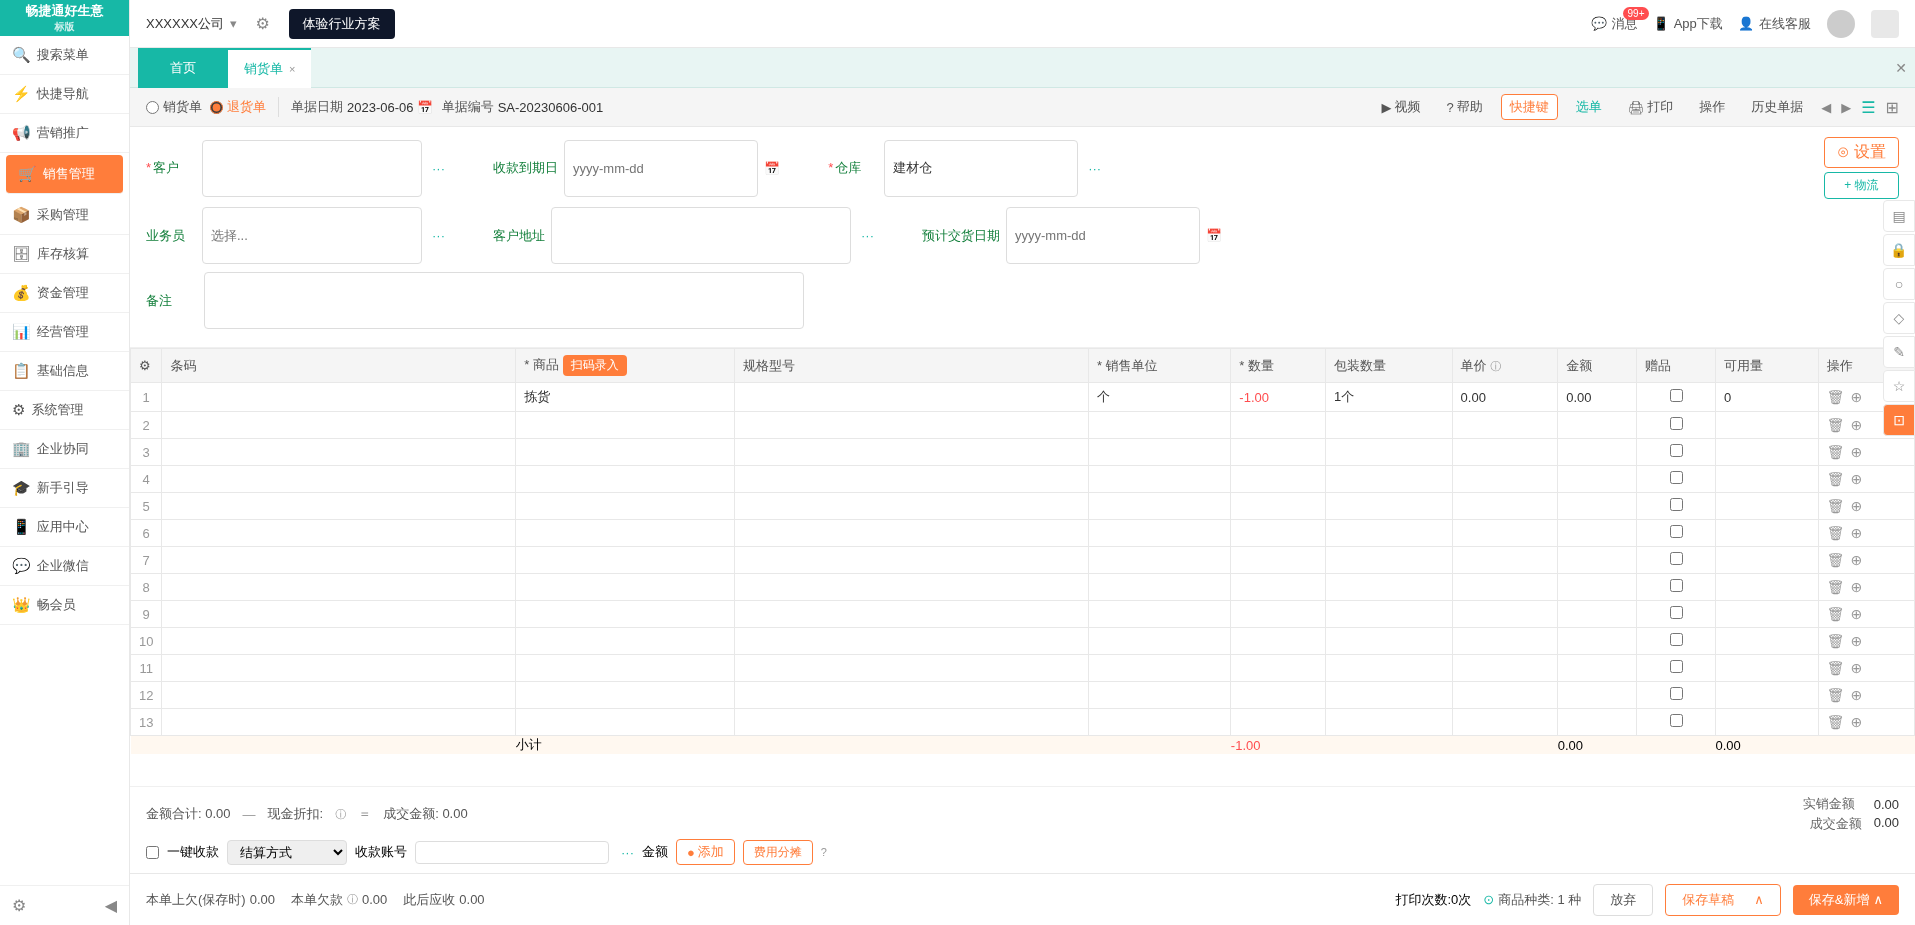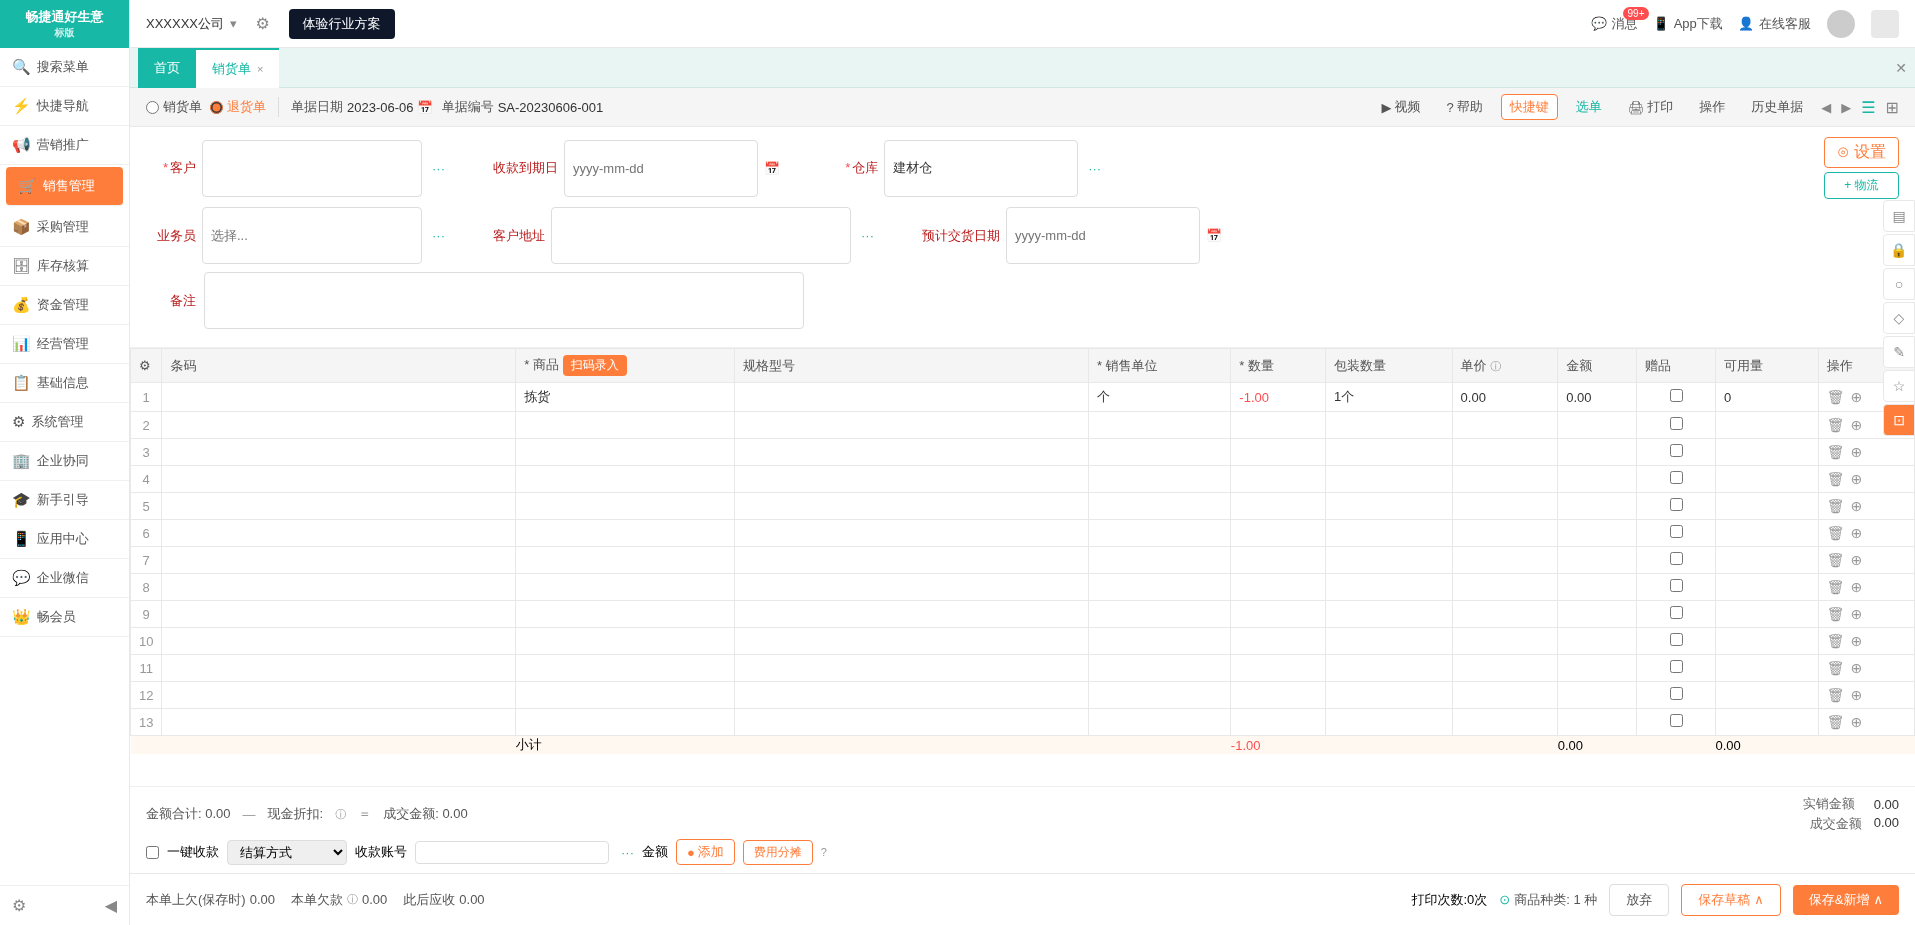--- a/index.html
+++ b/index.html
@@ -1,20 +1,20 @@
 <!DOCTYPE html>
 <html><head>
   <meta charset="utf-8">
   <style>
     * { box-sizing: border-box; margin: 0; padding: 0; font-family: 'Microsoft YaHei', Arial, sans-serif; font-size: 13px; }
     body { background: #f5f5f5; width: 1915px; height: 925px; overflow: hidden; display: flex; }
 
     
     .sidebar { width: 130px; background: #fff; border-right: 1px solid #e8e8e8; display: flex; flex-direction: column; height: 925px; }
-    .sidebar-logo { background: #17b8a6; height: 48px; display: flex; align-items: center; justify-content: center; color: #fff; font-size: 14px; font-weight: bold; padding: 0 8px; flex-direction: column; }
+    .sidebar-logo { background: #17b8a6; height: 36px; display: flex; align-items: center; justify-content: center; color: #fff; font-size: 14px; font-weight: bold; padding: 0 8px; flex-direction: column; }
     .sidebar-logo .logo-sub { font-size: 10px; opacity: 0.8; }
     .sidebar-item { display: flex; align-items: center; gap: 6px; padding: 10px 12px; cursor: pointer; color: #555; border-bottom: 1px solid #f0f0f0; }
     .sidebar-item.active { background: #ff7d3b; color: #fff; border-radius: 4px; margin: 2px 6px; }
     .sidebar-item .icon { font-size: 15px; }
     .sidebar-footer { margin-top: auto; display: flex; align-items: center; justify-content: space-between; padding: 10px 12px; border-top: 1px solid #f0f0f0; }
 
     
     .main { flex: 1; display: flex; flex-direction: column; height: 925px; overflow: hidden; }
 
     
@@ -25,38 +25,38 @@
     .topbar-right { margin-left: auto; display: flex; align-items: center; gap: 16px; color: #555; }
     .topbar-right .badge { position: relative; display: inline-flex; align-items: center; gap: 4px; cursor: pointer; }
     .badge-count { position: absolute; top: -8px; right: -12px; background: #ff4d4f; color: #fff; border-radius: 10px; font-size: 10px; padding: 1px 5px; }
     .avatar { width: 28px; height: 28px; border-radius: 50%; background: #ccc; }
 
     
     .tabbar { height: 40px; background: #e8f5f3; display: flex; align-items: center; padding: 0 0 0 8px; border-bottom: 1px solid #d0e8e4; }
     .tab { height: 40px; padding: 0 16px; display: flex; align-items: center; gap: 6px; cursor: pointer; font-size: 13px; color: #333; }
     .tab.active { background: #fff; border-top: 2px solid #17b8a6; color: #17b8a6; }
     .tab .close-icon { color: #999; font-size: 11px; cursor: pointer; }
-    .tab-home { background: #17b8a6; color: #fff; padding: 0 16px; height: 40px; display: flex; align-items: center; cursor: pointer; }
+    .tab-home { background: #17b8a6; color: #fff; padding: 0 32px; height: 40px; display: flex; align-items: center; cursor: pointer; }
 
     
     .toolbar { background: #f5f5f5; padding: 6px 16px; display: flex; align-items: center; gap: 8px; border-bottom: 1px solid #e8e8e8; }
     .toolbar-radio { display: flex; align-items: center; gap: 4px; cursor: pointer; color: #555; }
     .toolbar-radio input[type=radio] { accent-color: #ff7d3b; }
     .toolbar-divider { width: 1px; height: 20px; background: #ddd; margin: 0 4px; }
     .toolbar-field { display: flex; align-items: center; gap: 4px; color: #555; }
     .toolbar-field .val { color: #333; font-weight: 500; }
     .toolbar-right { margin-left: auto; display: flex; align-items: center; gap: 10px; color: #555; }
     .toolbar-right span { cursor: pointer; display: flex; align-items: center; gap: 3px; }
     .btn-icon { display: flex; align-items: center; gap: 3px; padding: 3px 8px; border-radius: 4px; cursor: pointer; font-size: 12px; }
     .btn-orange-outline { border: 1px solid #ff7d3b; color: #ff7d3b; background: #fff; }
 
     
     .form-area { background: #fff; padding: 10px 16px; border-bottom: 1px solid #f0f0f0; }
     .form-row { display: flex; align-items: center; gap: 8px; margin-bottom: 8px; }
-    .form-label { color: #b91c1c; min-width: 50px; text-align: right; }
+    .form-label { color: #15803d; min-width: 50px; }
     .form-label.required::before { content: '*'; color: #ff4d4f; margin-right: 2px; }
     .form-input { border: 1px solid #ddd; border-radius: 4px; padding: 20px 8px; min-width: 200px; background: #fff; color: #333; outline: none; }
     .form-input.placeholder { color: #bbb; }
     .form-dots { color: #17b8a6; cursor: pointer; margin-left: 4px; }
     .form-col { display: flex; align-items: center; gap: 6px; }
     .right-buttons { display: flex; flex-direction: column; gap: 4px; margin-left: auto; }
     .btn-settings { background: #fff; border: 1px solid #ff7d3b; color: #ff7d3b; border-radius: 4px; padding: 4px 12px; cursor: pointer; font-size: 16px; }
     .btn-logistics { background: #fff; border: 1px solid #17b8a6; color: #17b8a6; border-radius: 4px; padding: 4px 12px; cursor: pointer; font-size: 12px; }
 
     
@@ -83,21 +83,21 @@
     .right-summary { margin-left: auto; display: flex; flex-direction: column; align-items: flex-end; gap: 2px; font-size: 13px; }
     .right-summary .label { color: #666; }
     .right-summary .value { color: #333; font-weight: 500; }
 
     
     .footer-bar { height: 52px; background: #fff; border-top: 1px solid #e8e8e8; display: flex; align-items: center; padding: 0 16px; gap: 12px; }
     .footer-info { display: flex; gap: 16px; color: #555; flex: 1; }
     .footer-info span { display: flex; align-items: center; gap: 4px; }
     .footer-right { display: flex; align-items: center; gap: 12px; }
     .btn-discard { border: 1px solid #ddd; background: #fff; color: #555; border-radius: 4px; padding: 6px 16px; cursor: pointer; }
-    .btn-save-draft { border: 1px solid #ff7d3b; background: #fff; color: #ff7d3b; border-radius: 4px; padding: 6px 16px; cursor: pointer; display: flex; align-items: center; gap: 4px; }
+    .btn-save-draft { border: 1px solid #ff7d3b; background: #fff; color: #ff7d3b; border-radius: 4px; padding: 6px 16px; cursor: pointer; display: flex; align-items: center; gap: 20px; }
     .btn-save-new { background: #ff7d3b; color: #fff; border: none; border-radius: 4px; padding: 6px 16px; cursor: pointer; display: flex; align-items: center; gap: 4px; }
     .product-kind { display: flex; align-items: center; gap: 4px; color: #555; }
 
     
     .right-float { position: fixed; right: 0; top: 200px; display: flex; flex-direction: column; gap: 2px; z-index: 10; }
     .float-icon { width: 32px; height: 32px; background: #fff; border: 1px solid #e8e8e8; display: flex; align-items: center; justify-content: center; cursor: pointer; color: #888; font-size: 14px; border-radius: 4px 0 0 4px; }
     .float-icon:last-child { background: #ff7d3b; color: #fff; }
 
     .col-settings { width: 30px; text-align: center; color: #999; cursor: pointer; }
   </style>

